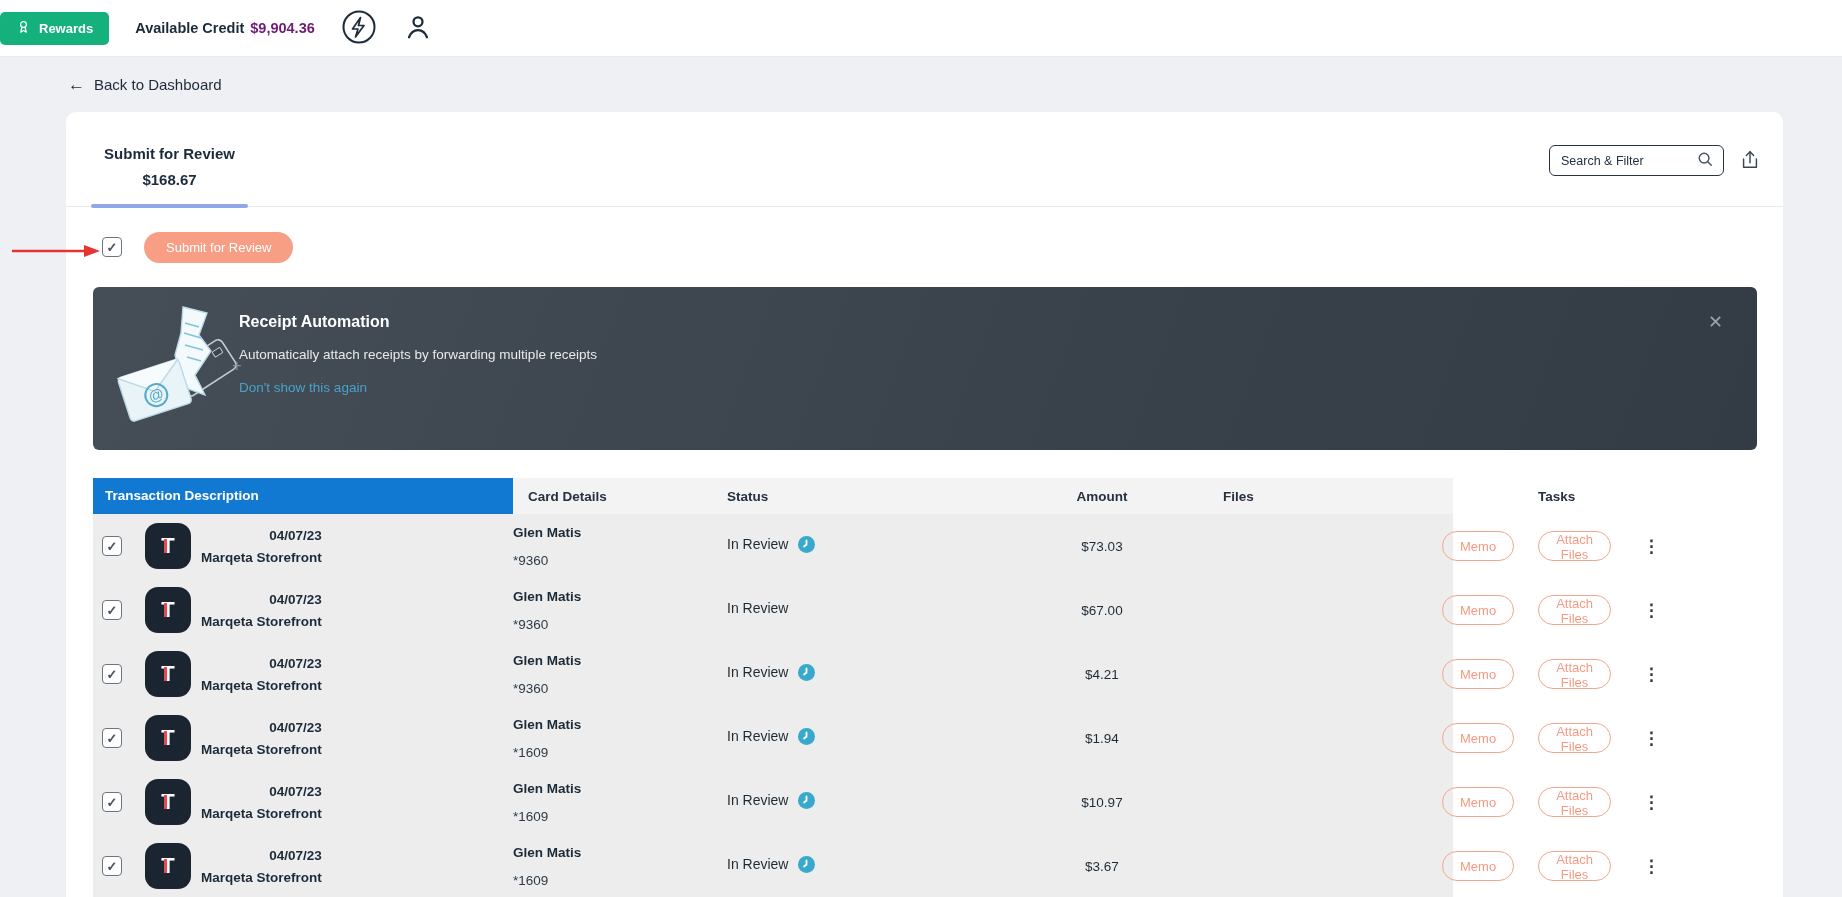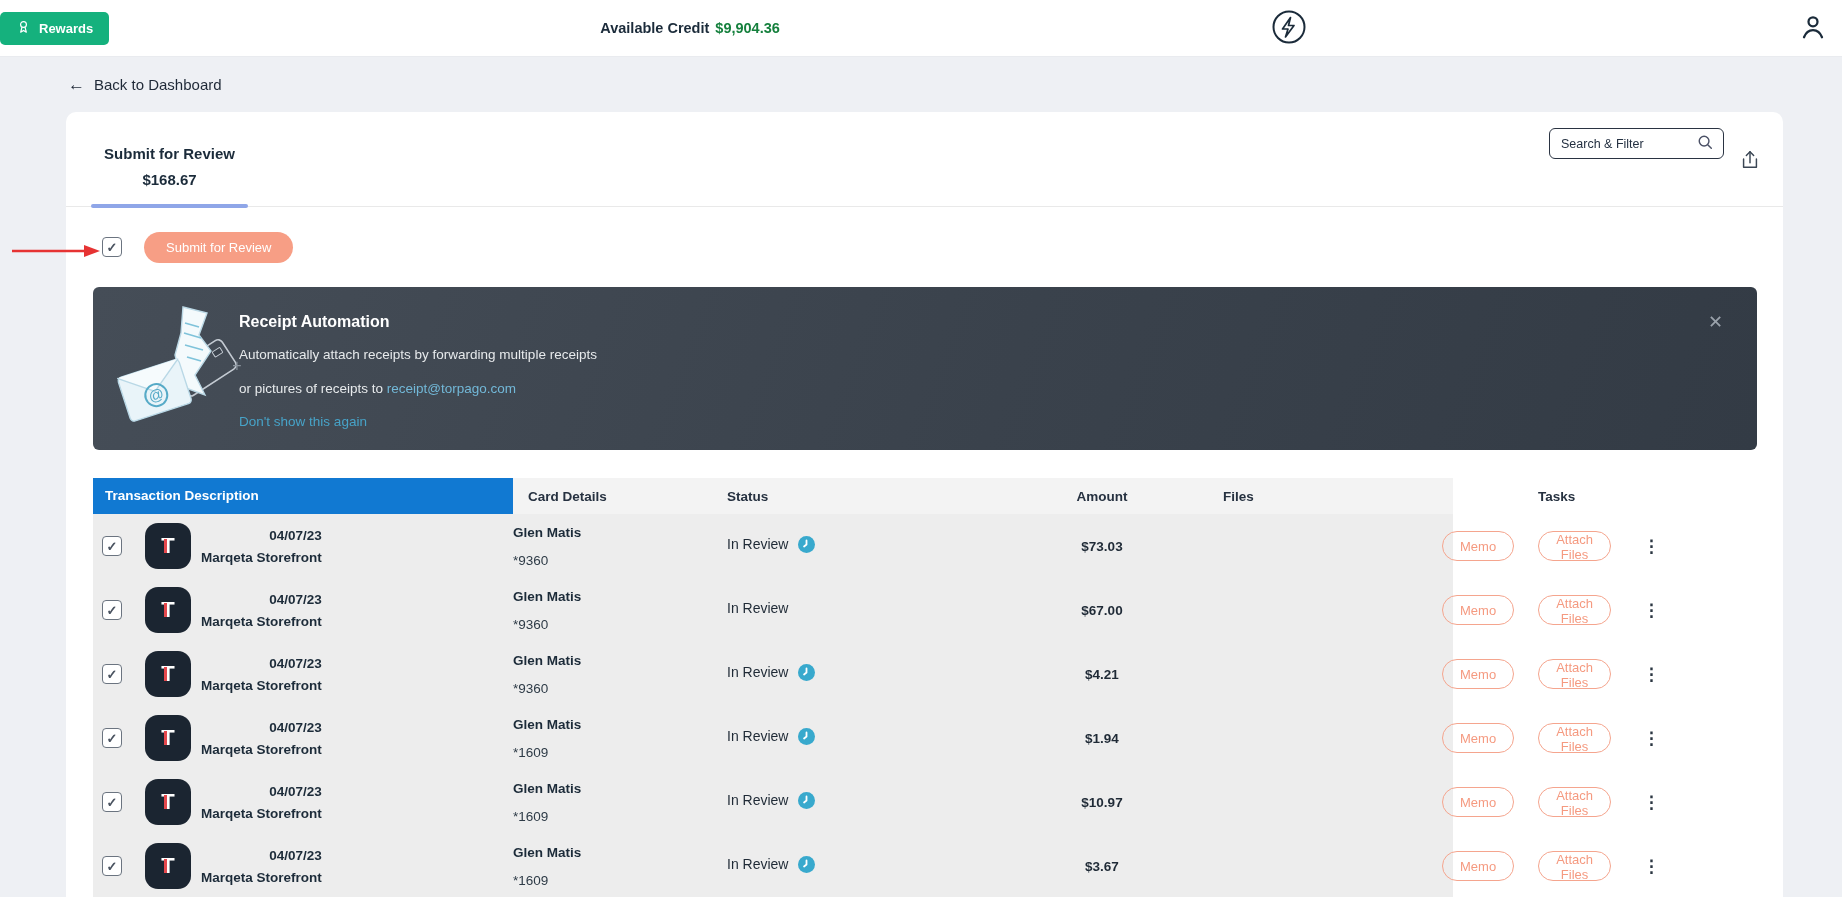--- a/index.html
+++ b/index.html
@@ -1,40 +1,40 @@
 <!DOCTYPE html>
 <html><head>
 <meta charset="utf-8">
 <style>
   * { box-sizing: border-box; margin: 0; padding: 0; }
   html,body { width:1842px; height:897px; overflow:hidden; }
   body { font-family:"Liberation Sans", sans-serif; background:#eef0f4; color:#1c2b39; position:relative; }
 
   
-  .topbar { height:57px; background:#fff; display:flex; align-items:center; justify-content:space-between; gap:26px; padding-right:14px; border-bottom:1px solid #e9ebef; }
+  .topbar { height:57px; background:#fff; display:flex; align-items:center; justify-content:flex-start; gap:26px; padding-right:14px; border-bottom:1px solid #e9ebef; }
   .rewards-btn { display:flex; align-items:center; gap:8px; background:#15b17d; color:#fff; border:none; border-radius:5px; height:33px; padding:0 16px; font-size:13px; font-weight:700; font-family:inherit; cursor:pointer; }
   .credit { font-size:14.5px; font-weight:700; color:#1b2b3a; }
-  .credit .val { color:#15803d; margin-left:6px; }
+  .credit .val { color:#701a75; margin-left:6px; }
   .icon-btn { background:none; border:none; cursor:pointer; display:flex; align-items:center; }
 
   
   .back-row { height:55px; display:flex; align-items:center; padding-left:68px; }
   .back-link { font-size:15px; color:#1f2937; text-decoration:none; display:flex; align-items:center; gap:9px; cursor:pointer; }
   .back-link .arrow { font-size:17px; }
 
   
   .card { margin-left:66px; width:1717px; height:785px; background:#fff; border-radius:10px 10px 0 0; overflow:hidden; }
 
   .card-head { position:relative; height:95px; border-bottom:1px solid #e9e9e9; }
   .tab { position:absolute; left:25px; top:33px; width:157px; text-align:center; cursor:pointer; }
   .tab .t-title { font-size:15px; font-weight:700; color:#1b2b3a; }
   .tab .t-amount { font-size:15px; font-weight:700; color:#1b2b3a; margin-top:9px; }
   .tab-underline { position:absolute; left:25px; bottom:-2px; width:157px; height:4px; background:#8fa6e8; border-radius:2px; }
 
-  .search-wrap { position:absolute; right:59px; top:16px; width:175px; height:31px; border:1px solid #2a3342; border-radius:6px; display:flex; align-items:center; padding:0 9px 0 11px; background:#fff; }
+  .search-wrap { position:absolute; right:59px; top:33px; width:175px; height:31px; border:1px solid #2a3342; border-radius:6px; display:flex; align-items:center; padding:0 9px 0 11px; background:#fff; }
   .search-wrap input { border:none; outline:none; flex:1; font-size:12.5px; font-family:inherit; color:#243041; min-width:0; background:transparent; }
   .search-wrap input::placeholder { color:#243041; opacity:1; }
   .export-btn { position:absolute; right:22px; top:37px; }
 
   
   .action-row { height:80px; display:flex; align-items:center; padding-left:36px; gap:22px; }
   .chk { width:20px; height:20px; border:1.6px solid #6b7480; border-radius:4px; background:#fff; color:#4a5360; font-size:13px; font-weight:700; display:flex; align-items:center; justify-content:center; cursor:pointer; }
   .submit-btn { background:#f79e85; color:#fff; border:none; border-radius:16px; height:31px; padding:0 22px; font-size:13px; font-family:inherit; cursor:pointer; }
 
   .annot-arrow { position:absolute; left:10px; top:243px; z-index:5; }
@@ -65,21 +65,21 @@
   .c-check { padding-left:9px; }
   .c-desc { display:flex; align-items:center; }
   .avatar { position:relative; width:46px; height:46px; background:#1b2531; border-radius:13px; color:#fff; font-size:22px; font-weight:700; display:flex; align-items:center; justify-content:center; flex:0 0 46px; }
   .avatar::after { content:''; position:absolute; left:19px; top:16px; width:2.5px; height:14px; background:#e5484d; }
   .desc-lines { margin-left:10px;text-align:right; }
   .two-line .l1 { font-size:13.5px; font-weight:700; color:#1c2b39; }
   .two-line .l2 { font-size:13.5px; font-weight:700; color:#1c2b39; margin-top:7px; }
   .c-card .l1 { font-size:13.5px; font-weight:700; color:#1c2b39; }
   .c-card .l2 { font-size:13.5px; font-weight:400; color:#2e3b47; margin-top:13px; }
   .c-status { display:flex; align-items:flex-start; gap:10px; padding-left:4px; font-size:14px; color:#1f2a36; }
-  .amount-val { font-size:13.5px; font-weight:700; color:#1f2a36; }
+  .amount-val { font-size:13.5px; font-weight:400; color:#1f2a36; }
   .c-tasks { display:flex; align-items:center; gap:24px; padding-left:4px; }
   .pill { border:1px solid #f5a58e; color:#f59a80; background:transparent; border-radius:15px; height:30px; padding:0 17px; font-size:13px; font-family:inherit; cursor:pointer; }
   .kebab { background:none; border:none; font-size:17px; font-weight:700; color:#2b3642; cursor:pointer; margin-left:8px; letter-spacing:0; }
 </style>
 </head>
 <body>
 
 <div class="topbar">
   <button class="rewards-btn">
     <span>
@@ -178,23 +178,20 @@
           <path d="M12 68 44 92 76 68" fill="#f6fbfd" stroke="#b9d8e6" stroke-width="1.4"></path>
           <circle cx="44" cy="96" r="11" fill="none" stroke="#56aac7" stroke-width="2"></circle>
           <text x="44" y="101" text-anchor="middle" font-size="15" fill="#56aac7" font-family="Liberation Sans, sans-serif">@</text>
         </g>
         <text x="126" y="72" text-anchor="middle" font-size="16" fill="#8a939d" font-family="Liberation Sans, sans-serif">+</text>
       </svg>
     </div>
     <div class="banner-text">
       <div class="banner-title">Receipt Automation</div>
       <div class="banner-line">Automatically attach receipts by forwarding multiple receipts</div>
-      <div class="banner-line">
-        <span>or pictures of receipts to </span><a class="email-link">receipt@torpago.com</a>
-      </div>
       <a class="dismiss-link">Don't show this again</a>
     </div>
     <button class="banner-close"><span>✕</span></button>
   </div>
 
   <div class="table">
     <div class="trow thead">
       <div class="h-desc">Transaction Description</div>
       <div class="h-card">Card Details</div>
       <div class="h-status">Status</div>

